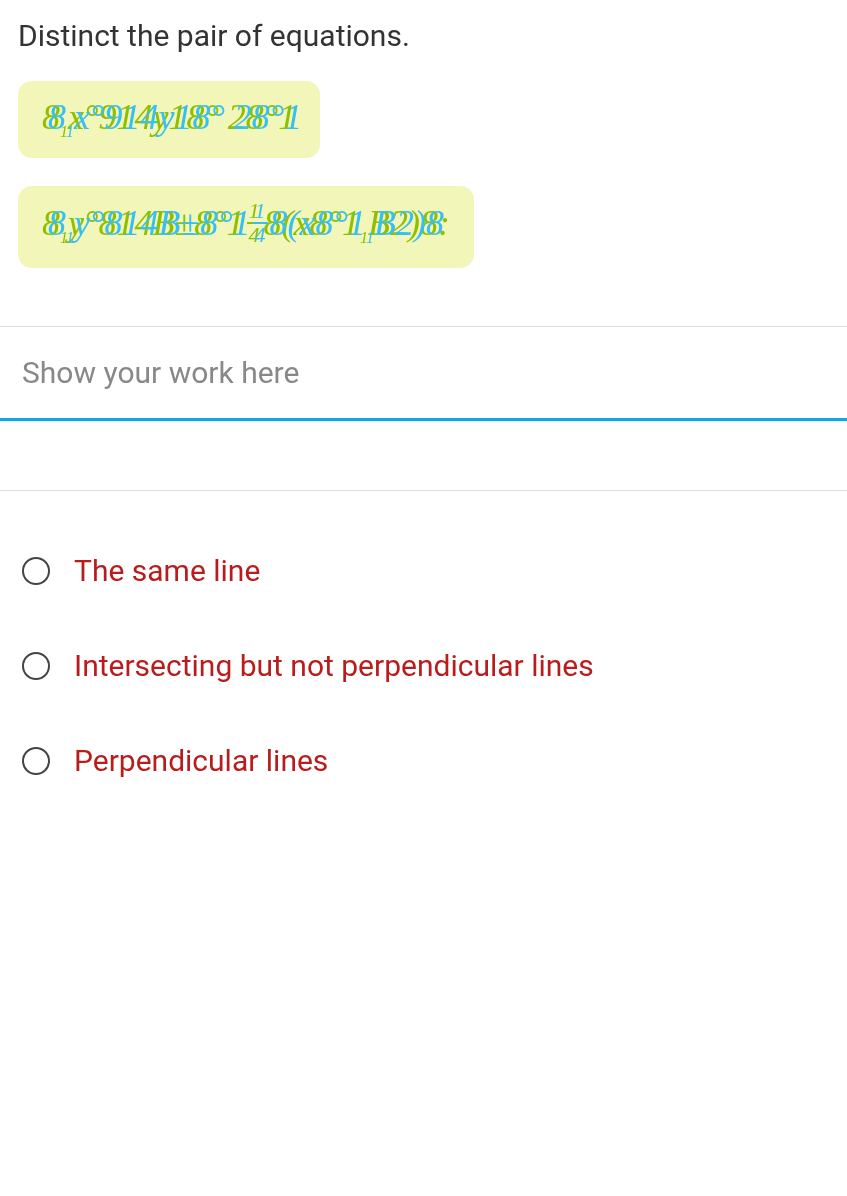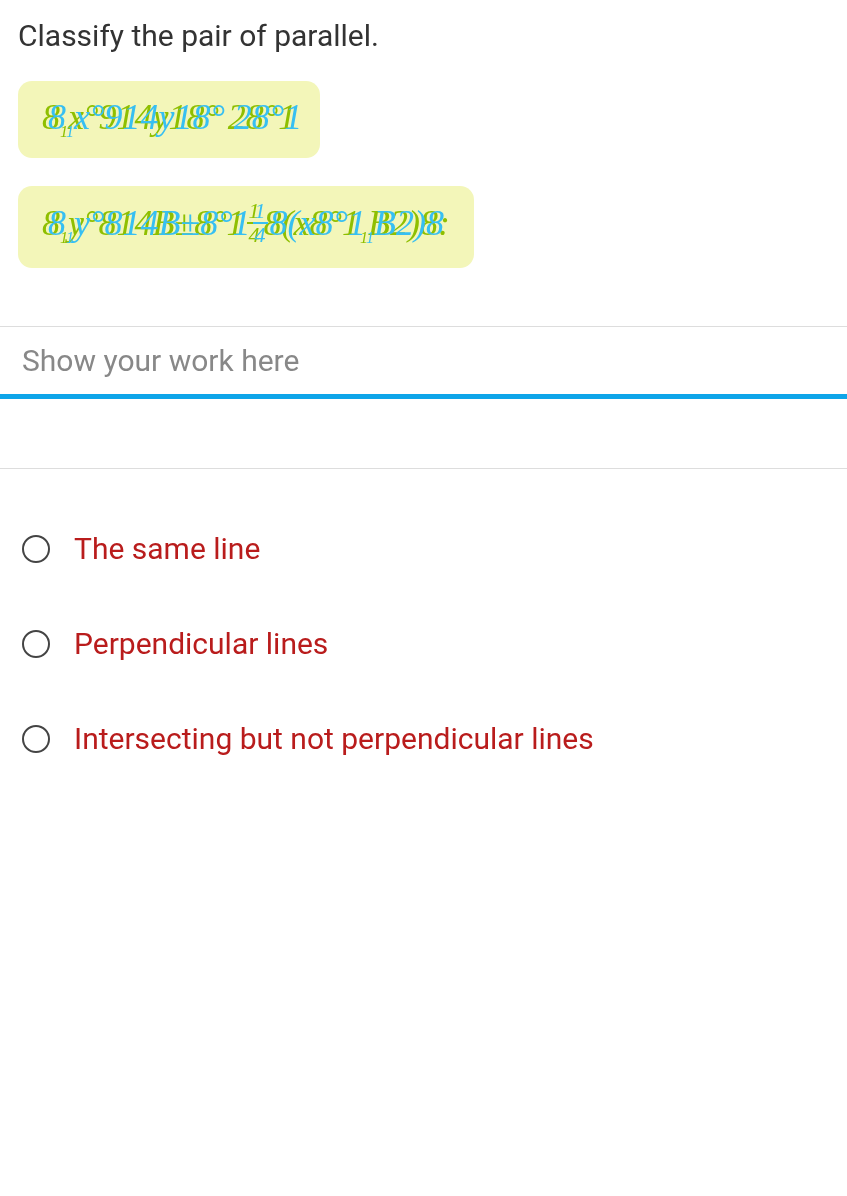--- a/index.html
+++ b/index.html
@@ -48,22 +48,22 @@
     text-align: center;
     font-size: 22px;
     position: relative;
     top: -4px;
     margin: 0 2px;
   }
   .frac .n { border-bottom: 2px solid currentColor; display:block; padding:0 2px; }
   .frac .d { display:block; padding:0 2px; }
   .divider {
     border-top: 1px solid #ddd;
-    border-bottom: 5px solid #0ea5e9;
-    padding: 16px 22px;
+    border-bottom: 3px solid #0ea5e9;
+    padding: 28px 22px;
   }
   .show-work {
     font-size: 30px;
     color: #888;
     font-weight: 400;
   }
   .spacer {
     height: 70px;
     border-bottom: 1px solid #ddd;
   }
@@ -82,21 +82,21 @@
     flex-shrink: 0;
   }
   .opt-label {
     font-size: 30px;
     color: #b91c1c;
   }
 </style>
 </head>
 <body>
 
-<div class="question">Classify the pair of parallel.</div>
+<div class="question">Distinct the pair of equations.</div>
 
 <div class="equations">
   <div class="eq-box">
     <div class="eq-layer">
       <span class="back">8<sub style="font-size:16px">1</sub><i>x</i>°914<i>y</i>18° 28°1</span>
       <span class="front">8<sub style="font-size:16px">1</sub><i>x</i>°914<i>y</i>18° 28°1</span>
     </div>
   </div>
   <br>
   <div class="eq-box">
@@ -112,19 +112,19 @@
 </div>
 <div class="spacer"></div>
 
 <div class="options">
   <div class="option">
     <div class="radio"></div>
     <div class="opt-label">The same line</div>
   </div>
   <div class="option">
     <div class="radio"></div>
-    <div class="opt-label">Perpendicular lines</div>
+    <div class="opt-label">Intersecting but not perpendicular lines</div>
   </div>
   <div class="option">
     <div class="radio"></div>
-    <div class="opt-label">Intersecting but not perpendicular lines</div>
+    <div class="opt-label">Perpendicular lines</div>
   </div>
 </div>
 
 </body></html>

